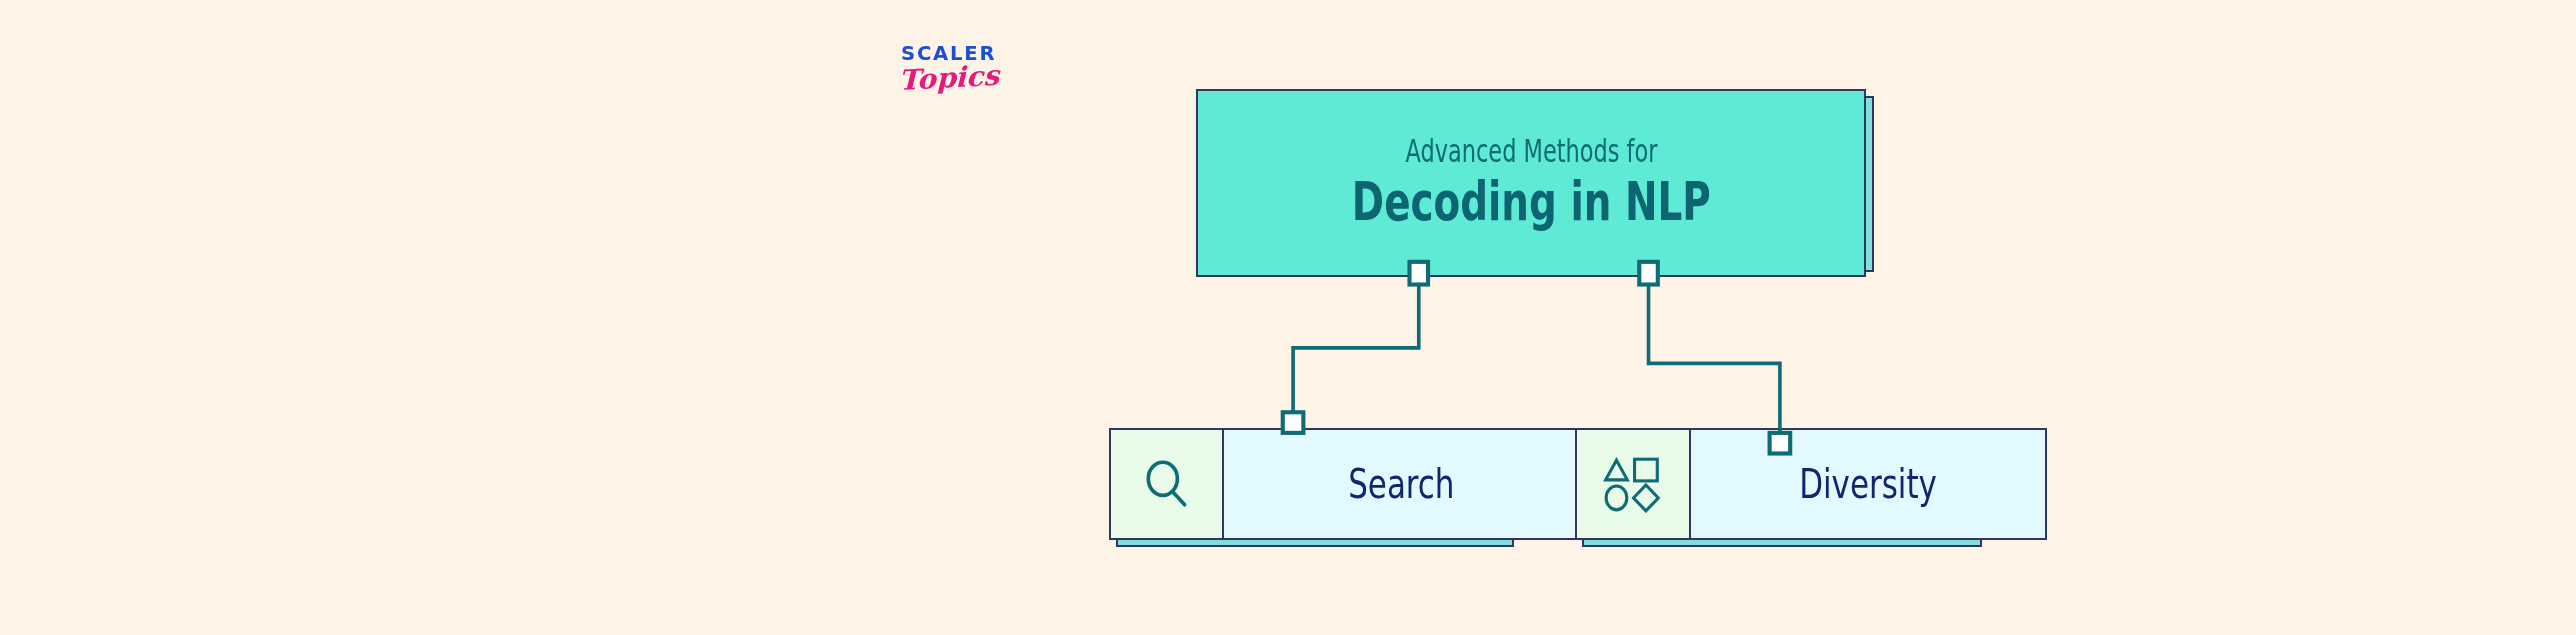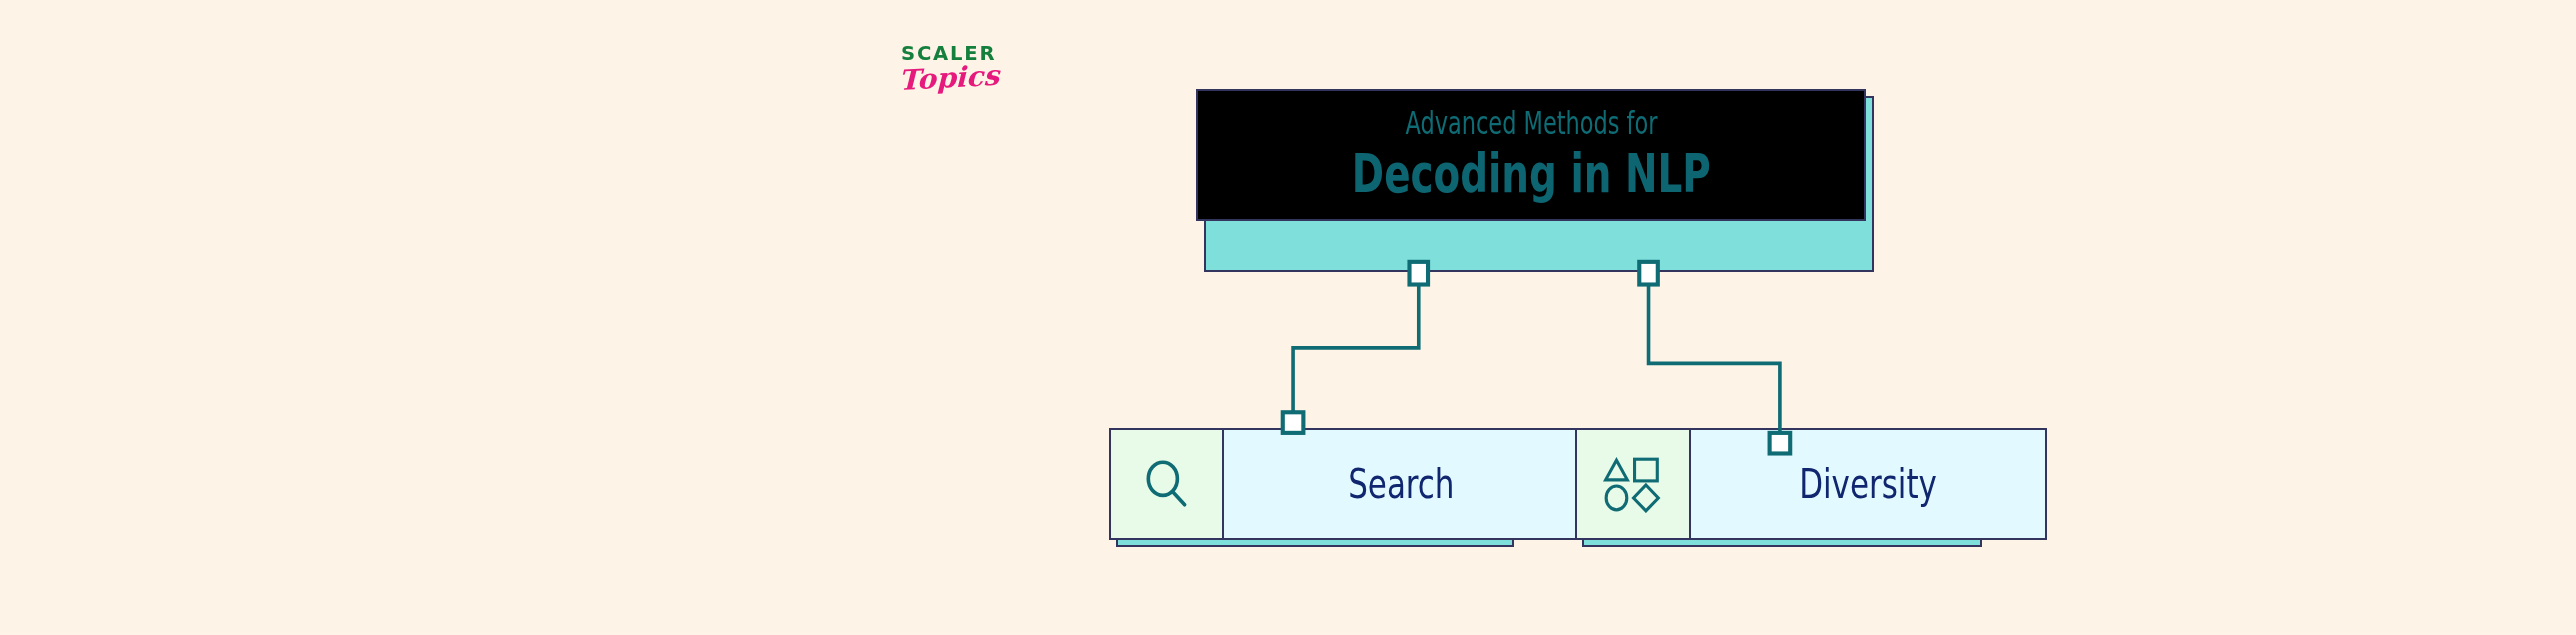--- a/index.html
+++ b/index.html
@@ -31,21 +31,21 @@
     top: 44px;
     width: 134px;
     height: 72px;
     user-select: none;
   }
   #logo-scaler {
     font-family: "DejaVu Sans", sans-serif;
     font-weight: bold;
     font-size: 19.6px;
     letter-spacing: 1.8px;
-    color: #15803d;
+    color: #1d4ed8;
     line-height: 1;
     white-space: nowrap;
   }
   #logo-topics {
     font-family: "DejaVu Serif", serif;
     font-style: italic;
     font-weight: bold;
     font-size: 28px;
     color: #e6197c;
     line-height: 1;
@@ -75,22 +75,22 @@
   #title-shadow {
     left: 1204px;
     top: 96px;
     width: 670px;
     height: 176px;
   }
   #title-node {
     left: 1196px;
     top: 89px;
     width: 670px;
-    height: 132px;
-    background: #000000;
+    height: 188px;
+    background: #5eead4;
     display: flex;
     flex-direction: column;
     align-items: center;
     justify-content: center;
     gap: 3.1px;
   }
   #title-line1 {
     font-family: "DejaVu Sans Condensed", "Liberation Sans Narrow", "Liberation Sans", sans-serif;
     font-size: 32px;
     color: #0f6b74;

